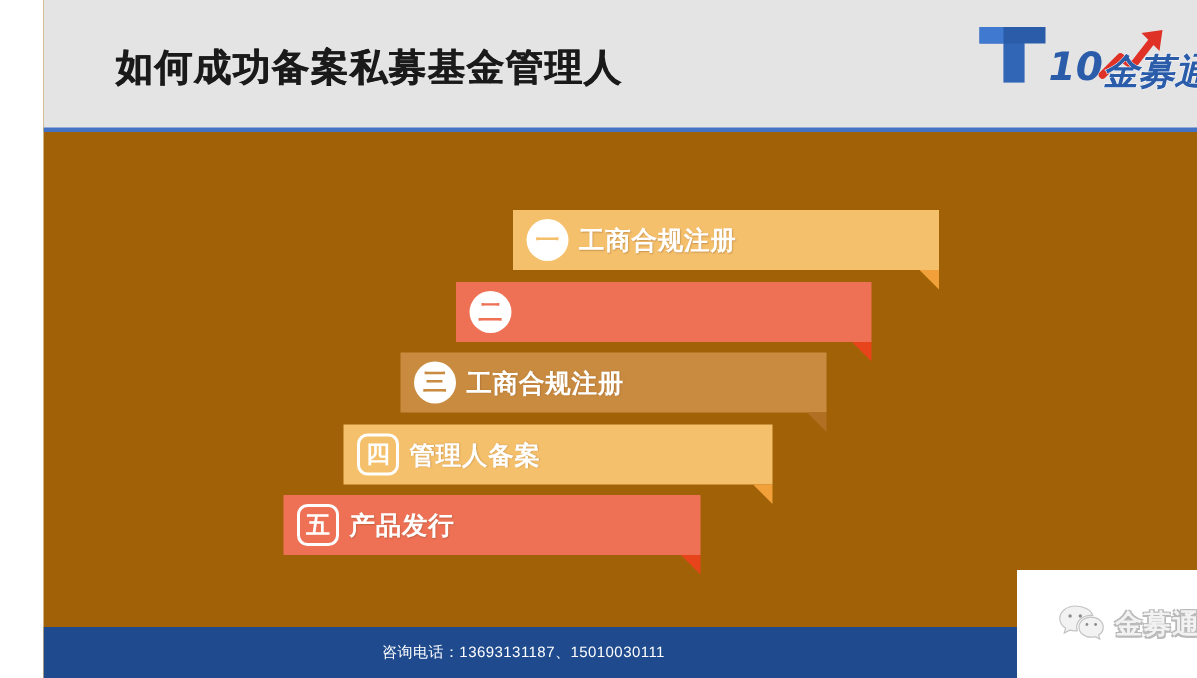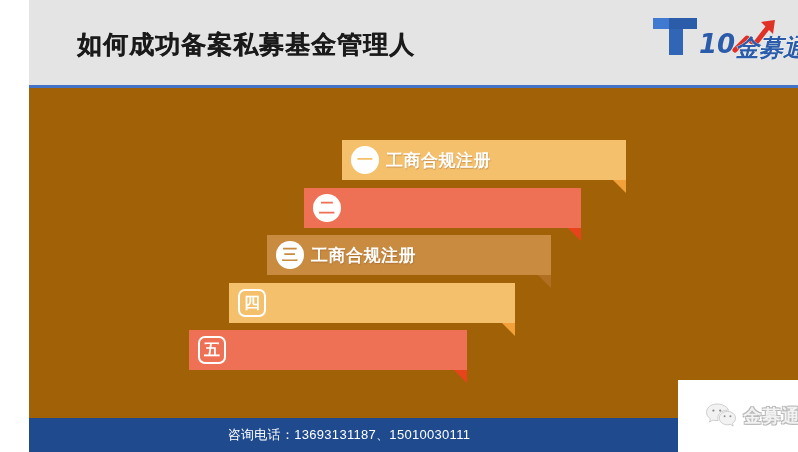--- a/index.html
+++ b/index.html
@@ -115,21 +115,21 @@
     background: #1f4b8e;
   }
   #footer-contact {
     position: absolute;
     left: 0; top: 418px;
     width: 640px; height: 34px;
     display: flex;
     align-items: center;
     justify-content: center;
     color: #ffffff;
-    font-size: 13px;
+    font-size: 10px;
     letter-spacing: 0.3px;
     white-space: nowrap;
   }
 
   
   #wechat-card {
     position: absolute;
     left: 649px; top: 380px;
     width: 149px; height: 72px;
     background: #ffffff;
@@ -203,26 +203,28 @@
       <div class="step-bar" style="background:#c98b40;"></div>
       <div class="step-shadow" style="right:0; border-width:13px 0 0 13px; border-color:#b06f23 transparent transparent transparent;"></div>
       <div class="step-badge circle" style="color:#c98b40;">三</div>
       <div class="step-label">工商合规注册</div>
     </div>
 
     <div class="step-row" style="left:200px; top:283px; width:286px;">
       <div class="step-bar" style="background:#f5c06b;"></div>
       <div class="step-shadow" style="right:0; border-width:13px 0 0 13px; border-color:#f2a03a transparent transparent transparent;"></div>
       <div class="step-badge outline" style="color:#ffffff;">四</div>
+      <div class="step-label">管理人备案</div>
     </div>
 
     <div class="step-row" style="left:160px; top:330px; width:278px;">
       <div class="step-bar" style="background:#ee7155;"></div>
       <div class="step-shadow" style="right:0; border-width:13px 0 0 13px; border-color:#e8441c transparent transparent transparent;"></div>
       <div class="step-badge outline" style="color:#ffffff;">五</div>
+      <div class="step-label">产品发行</div>
     </div>
 
   </div>
 
   <div id="footer-band"></div>
 
   <div id="footer-contact">咨询电话：13693131187、15010030111</div>
 
   <div id="wechat-card">
     <svg id="wechat-icon" viewBox="0 0 32 28">

